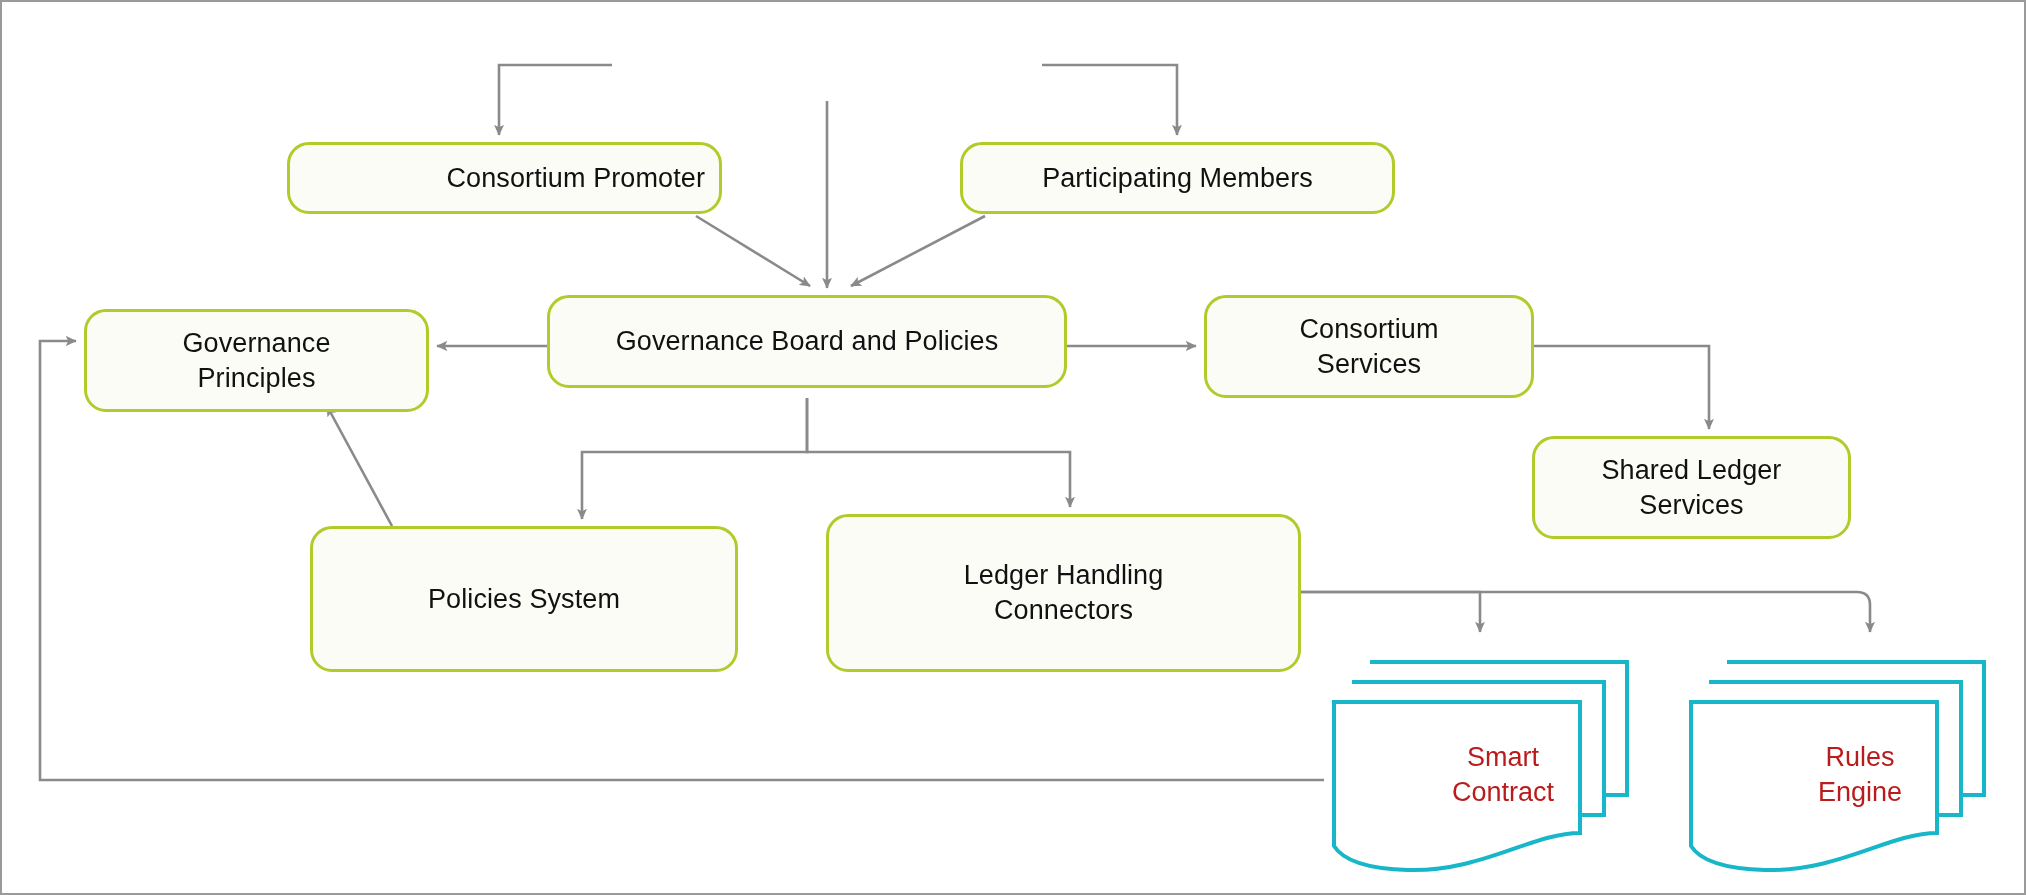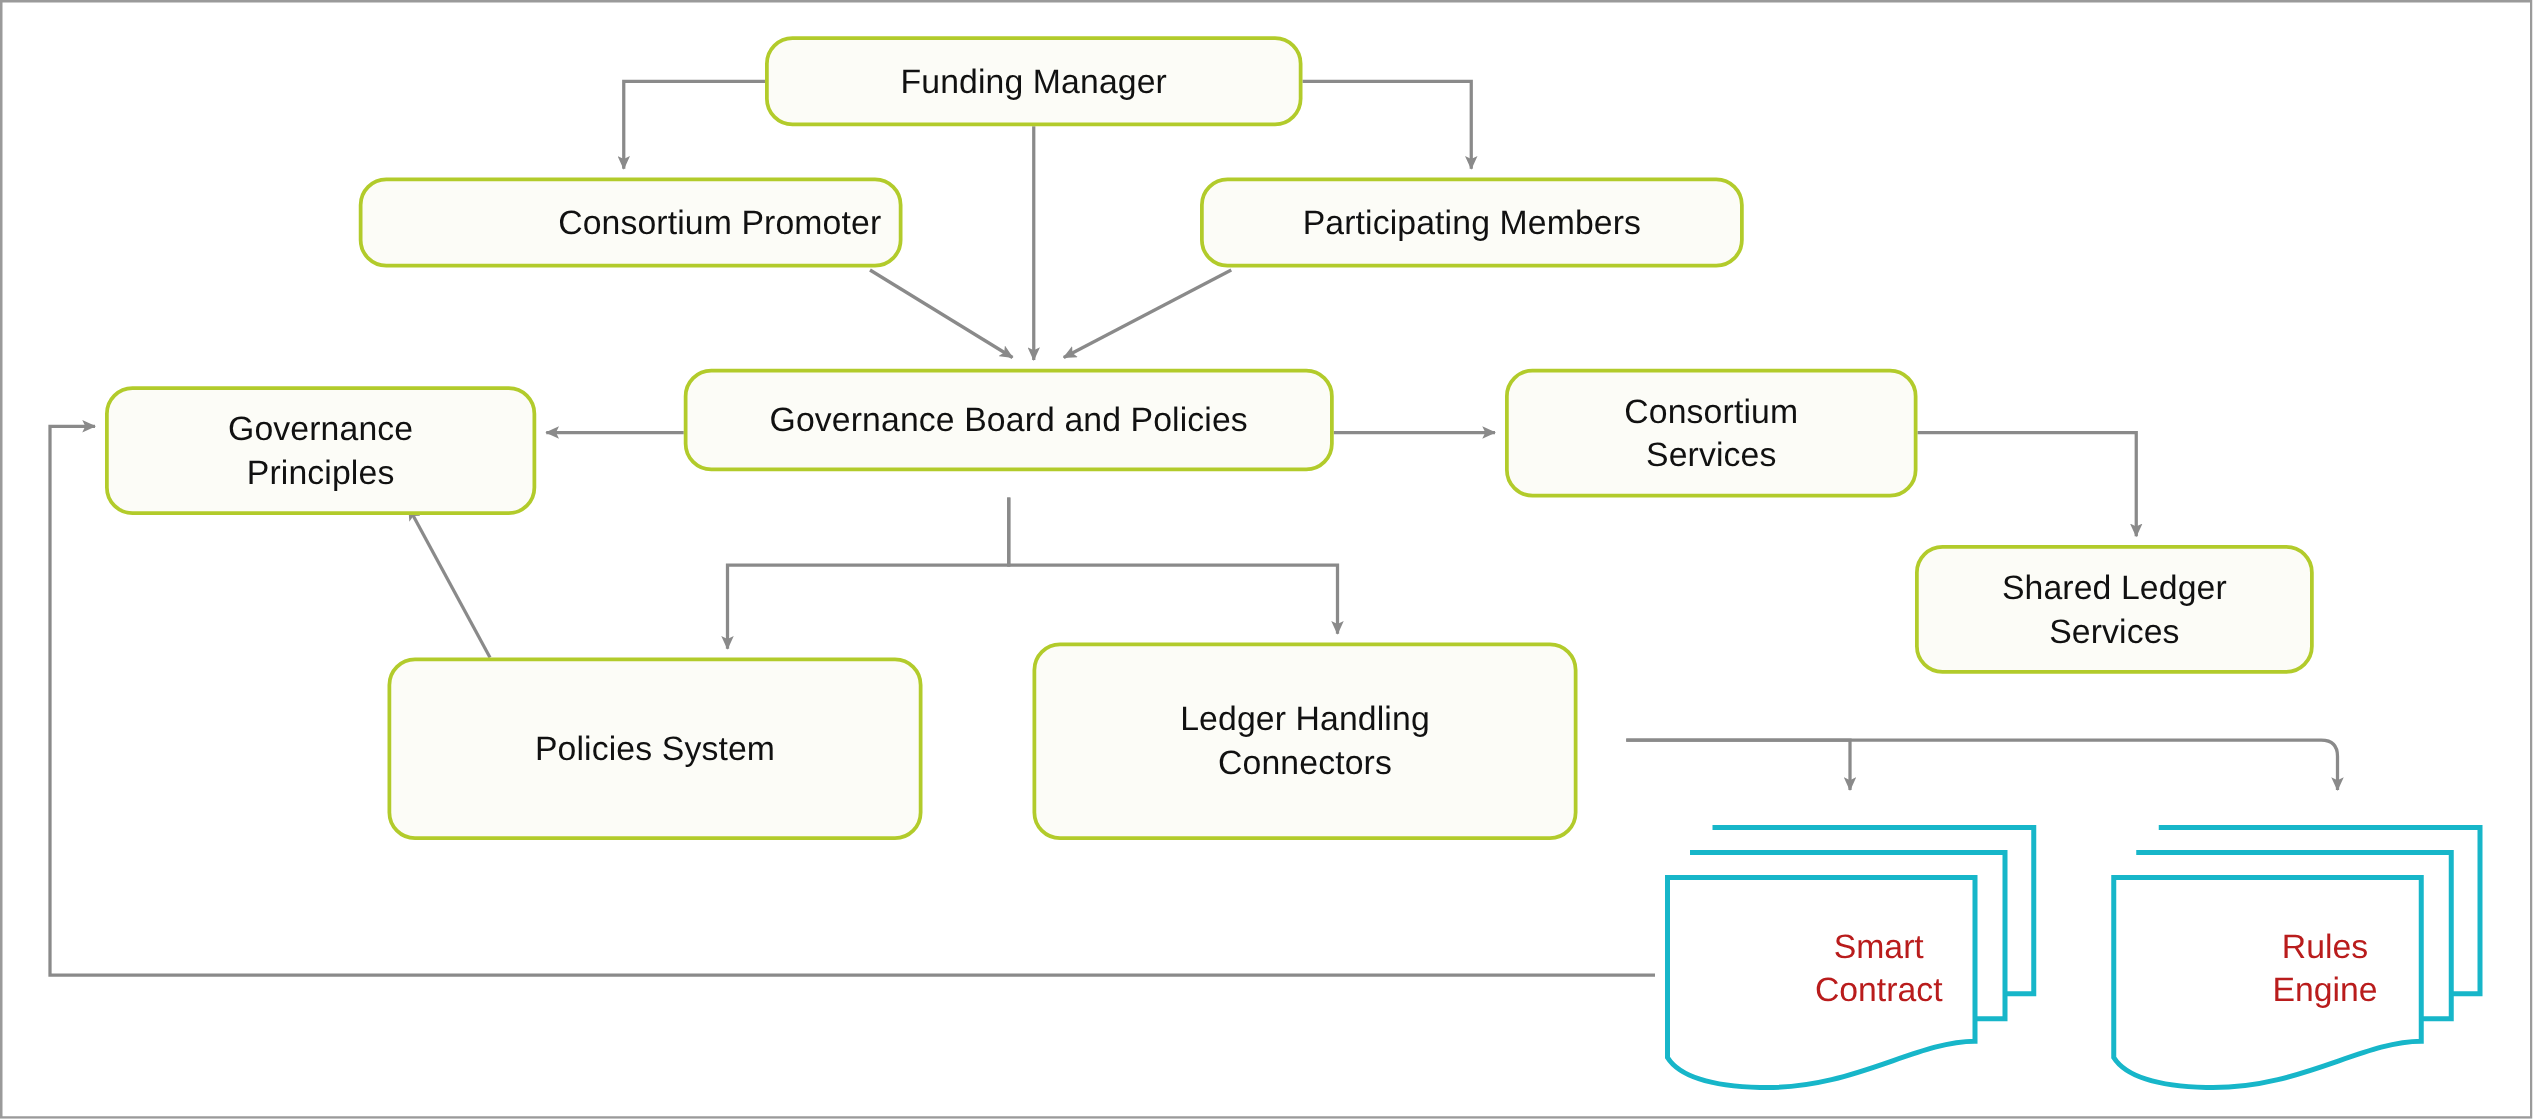--- a/index.html
+++ b/index.html
@@ -116,56 +116,53 @@
       <path d="M1299,590 L1478,590 L1478,630"></path>
 
       <path d="M1299,590 L1855,590 Q1868,590 1868,603 L1868,630"></path>
 
       <path d="M1322,778 L38,778 L38,339 L74,339"></path>
     </g>
   </svg>
 
   <div id="node-layer">
 
-    <div class="node rounded" style="left:610px; top:27px; width:430px; height:72px;">
-      <span class="node-label">Funding Manager</span>
-    </div>
 
     <div class="node rounded" style="left:285px; top:140px; width:435px; height:72px;justify-content:flex-end;">
       <span class="node-label">Consortium Promoter</span>
     </div>
 
     <div class="node rounded" style="left:958px; top:140px; width:435px; height:72px;">
       <span class="node-label">Participating Members</span>
     </div>
 
     <div class="node rounded" style="left:82px; top:307px; width:345px; height:103px;">
       <span class="node-label">Governance
 Principles</span>
     </div>
 
-    <div class="node rounded" style="left:545px; top:293px; width:520px; height:82px;">
+    <div class="node rounded" style="left:545px; top:293px; width:520px; height:93px;">
       <span class="node-label">Governance Board and Policies</span>
     </div>
 
     <div class="node rounded" style="left:1202px; top:293px; width:330px; height:103px;">
       <span class="node-label">Consortium
 Services</span>
     </div>
 
     <div class="node rounded" style="left:1530px; top:434px; width:319px; height:103px;">
       <span class="node-label">Shared Ledger
 Services</span>
     </div>
 
     <div class="node rounded" style="left:308px; top:524px; width:428px; height:146px;">
       <span class="node-label">Policies System</span>
     </div>
 
-    <div class="node rounded" style="left:824px; top:512px; width:436px; height:158px;">
+    <div class="node rounded" style="left:824px; top:512px; width:475px; height:158px;">
       <span class="node-label">Ledger Handling
 Connectors</span>
     </div>
 
     <div class="doc-node" style="left:1330px; top:638px; width:295px; height:230px;">
       <svg width="295" height="230" viewBox="0 0 295 230" xmlns="http://www.w3.org/2000/svg">
         <path d="M38,22 L295,22 L295,155 L266,155" fill="#ffffff" stroke="#17b6c9" stroke-width="4" stroke-linejoin="miter"></path>
         <path d="M20,42 L272,42 L272,175 L245,175" fill="#ffffff" stroke="#17b6c9" stroke-width="4" stroke-linejoin="miter"></path>
         <path d="M2,62 L248,62 L248,193 C200,193 150,232 76,230 C40,229 12,222 2,206 Z" fill="#ffffff" stroke="#17b6c9" stroke-width="4" stroke-linejoin="miter"></path>
       </svg>

